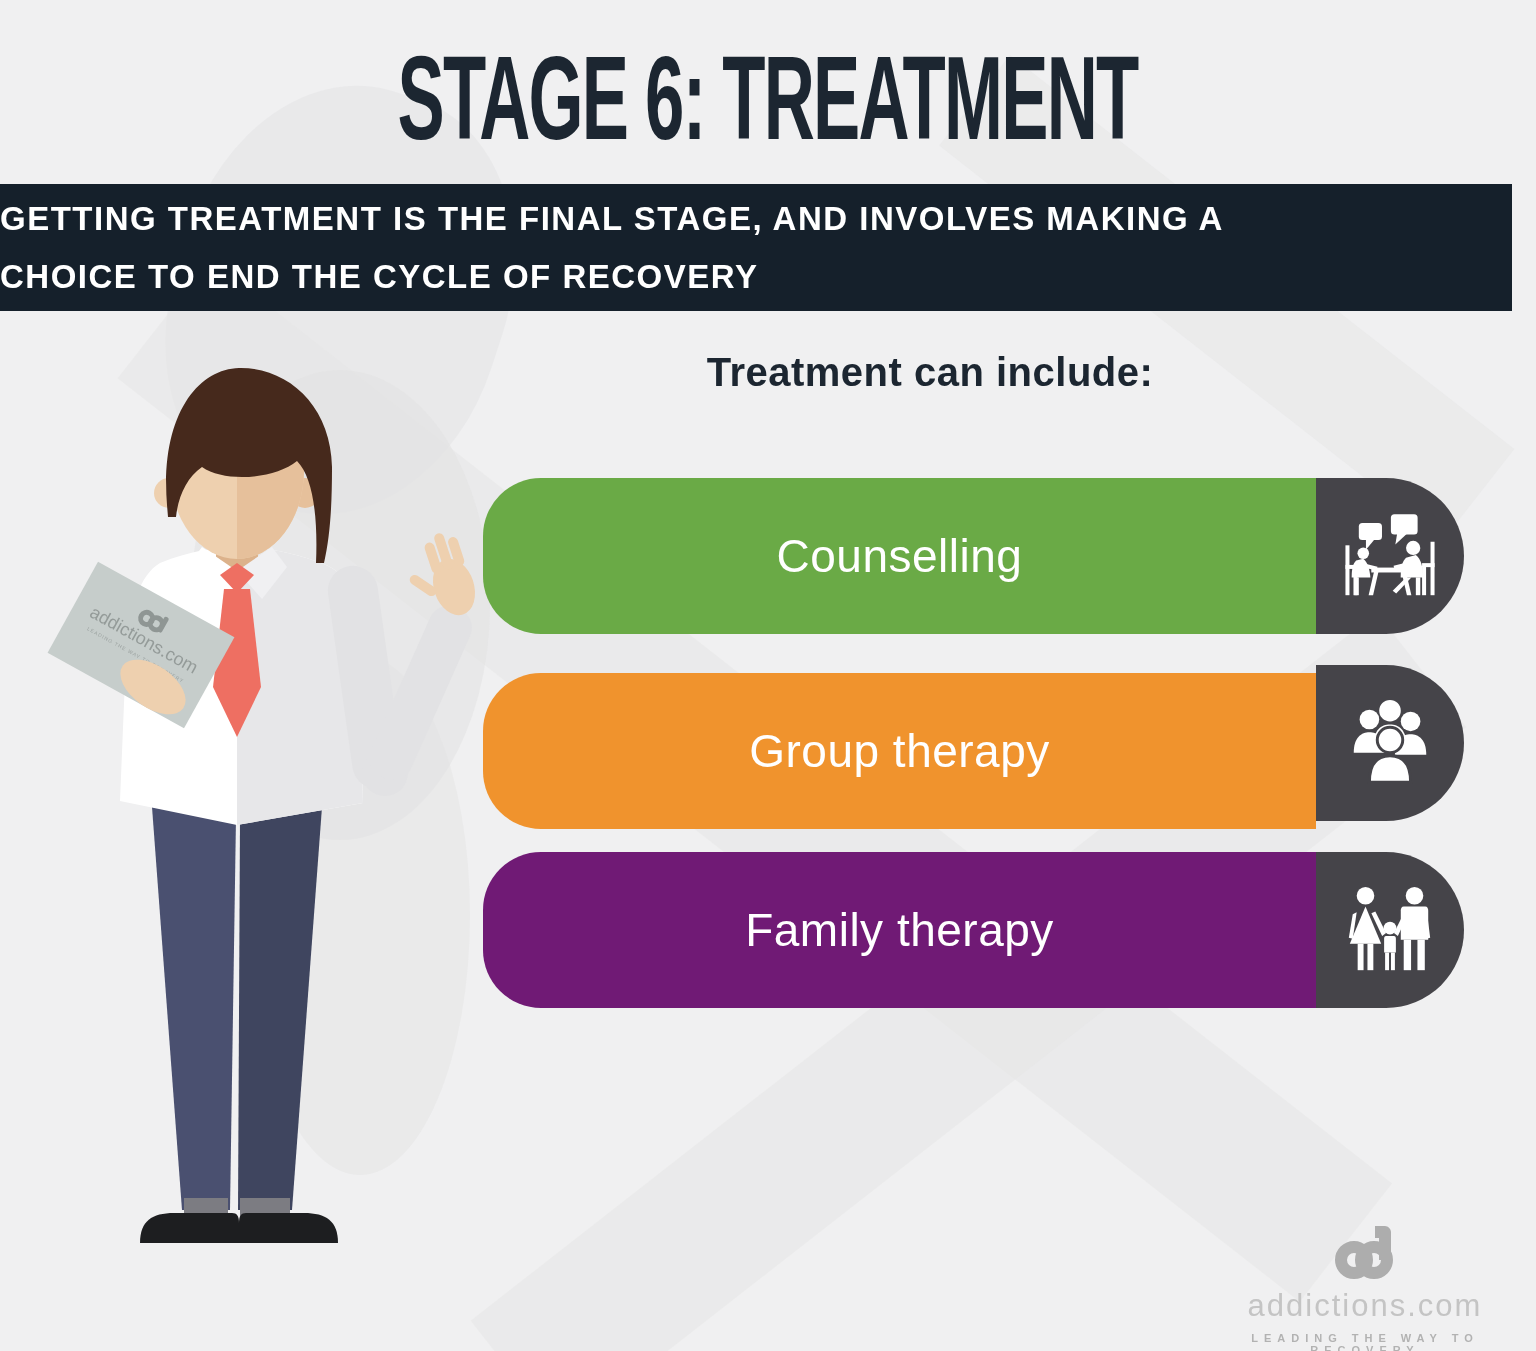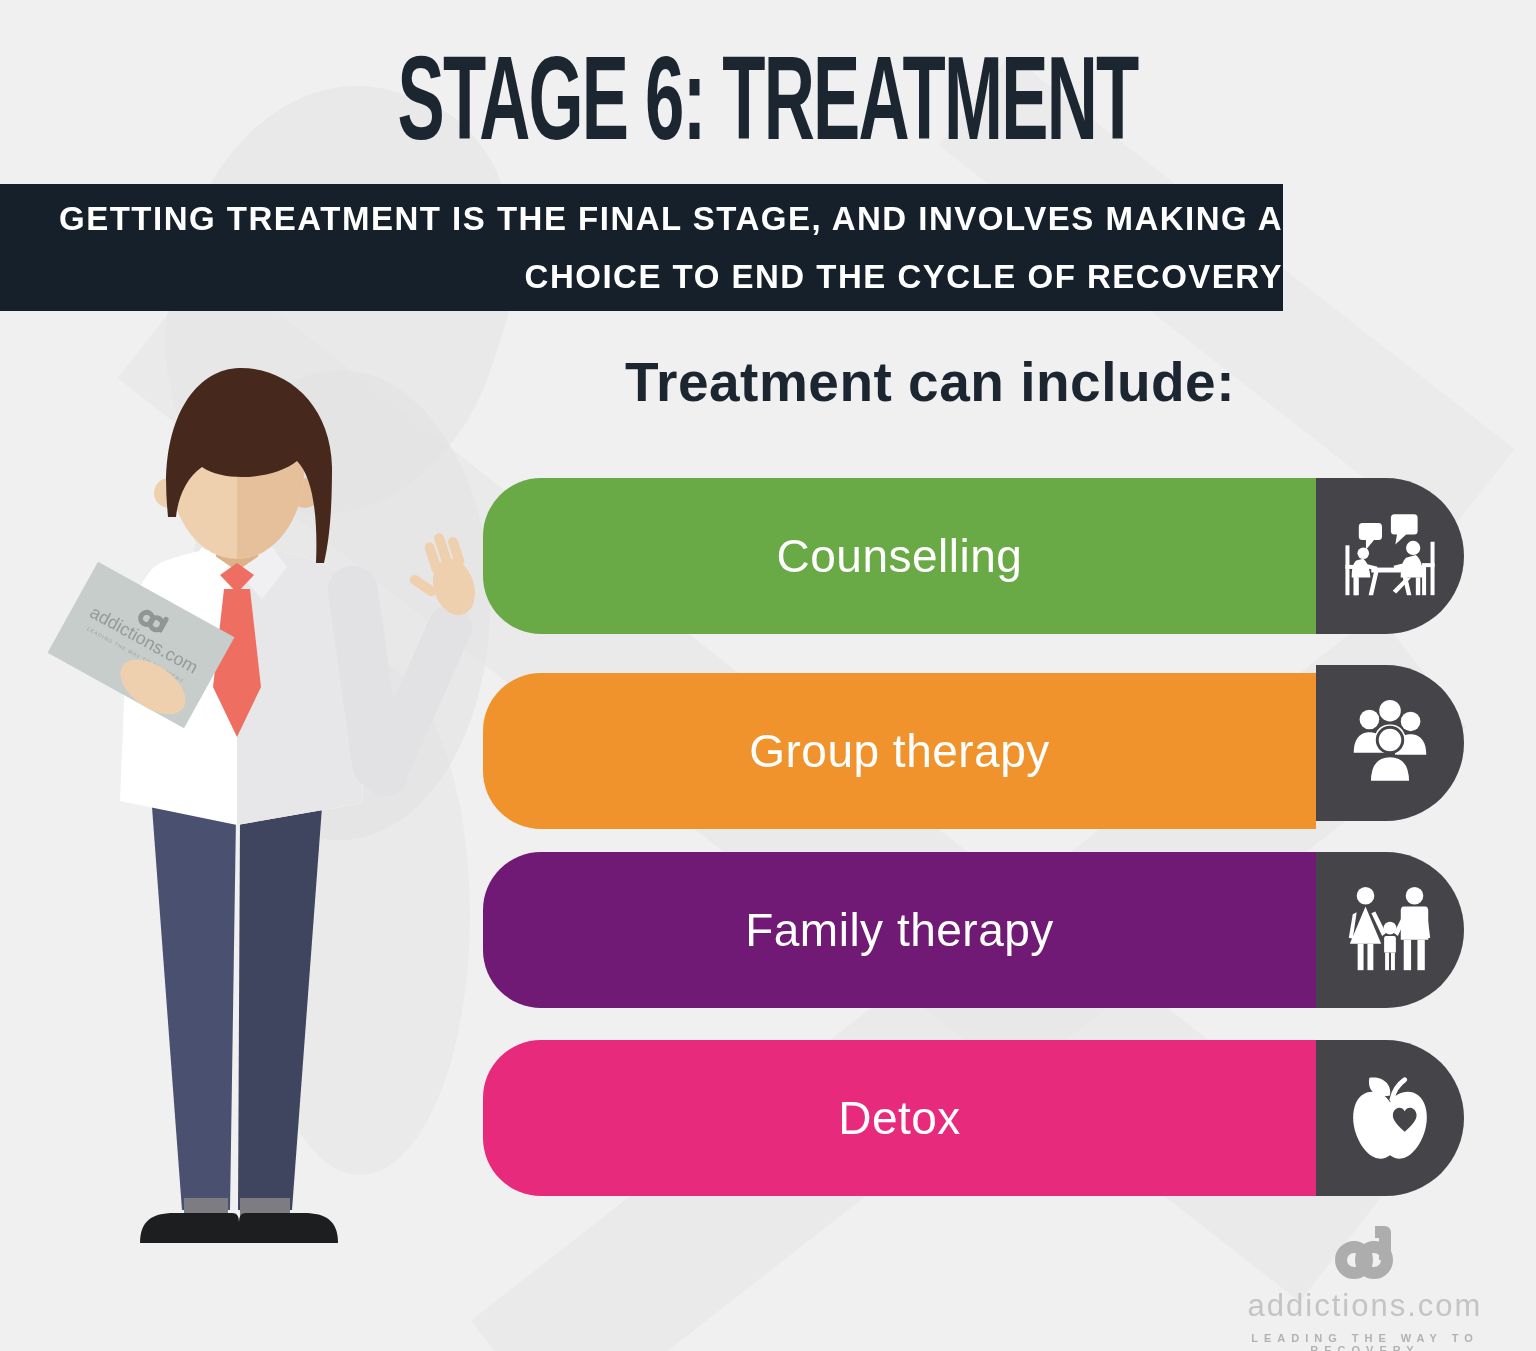--- a/index.html
+++ b/index.html
@@ -18,32 +18,32 @@
 
   
   .title {
     position:absolute; left:0; top:38px; width:100%; text-align:center;
     color:#1c2631; font-weight:700; font-size:118px; line-height:120px;
   }
   .title span { display:inline-block; transform:scaleX(.60); letter-spacing:-3px; white-space:nowrap; }
 
   
   .banner {
-    position:absolute; left:0; top:184px; width:1283px; height:127px;
-    background:#15202b; display:flex; flex-direction:column; justify-content:center; align-items:flex-end;
+    position:absolute; left:0; top:184px; width:1512px; height:127px;
+    background:#15202b; display:flex; flex-direction:column; justify-content:center; align-items:flex-start;
   }
   .banner span {
     display:block; color:#ffffff; font-weight:700; font-size:33px;
     letter-spacing:1.5px; line-height:58px; text-align:center;
   }
 
   
   .subtitle {
     position:absolute; left:440px; top:350px; width:980px; text-align:center;
-    color:#1c2631; font-weight:700; font-size:55px; letter-spacing:.5px;
+    color:#1c2631; font-weight:700; font-size:40px; letter-spacing:.5px;
   }
 
   
   .row { position:absolute; left:483px; width:981px; height:156px; }
   .row .bar {
     position:absolute; left:0; top:0; width:833px; height:156px;
     border-radius:58px 0 0 58px;
     display:flex; align-items:center; justify-content:center;
   }
   .row .bar .label {
@@ -221,32 +221,20 @@
         <polygon points="84,32 88,34 91,58 87,59"></polygon>
         <polygon points="69,33 65,31 54,53 58,56"></polygon>
         <circle cx="50" cy="48" r="6.5"></circle>
         <path d="M46,56 L54,56 C55.5,56 56,57 56,59 L56,73 L44,73 L44,59 C44,57 44.5,56 46,56 Z"></path>
         <rect x="45" y="73" width="4" height="18"></rect>
         <rect x="51" y="73" width="4" height="18"></rect>
       </svg>
     </div>
   </div>
 
-  <div class="row row-4">
-    <div class="bar" style="background: rgb(231, 42, 124);">
-      <span class="label">Detox</span>
-    </div>
-    <div class="cap" style="background: rgb(69, 68, 73);">
-      <svg viewBox="0 0 100 100">
-        <path fill="#ffffff" fill-rule="evenodd" d="M50,34 C42,20 20,18 14,38 C8,58 20,84 34,90 C40,93 46,91 50,88 C54,91 60,93 66,90 C80,84 92,58 86,38 C80,18 58,20 50,34 Z M65,43 C62,37 54,39 53,46 C52,52 58,58 65,64 C72,58 78,52 77,46 C76,39 68,37 65,43 Z"></path>
-        <path d="M52,31 C54,22 58,16 65,11" fill="none" stroke="#ffffff" stroke-width="5" stroke-linecap="round"></path>
-        <path d="M50,27 C37,30 26,23 29,9 C42,7 52,15 50,27 Z" fill="#ffffff"></path>
-      </svg>
-    </div>
-  </div>
 
   <div class="footer-logo">
     <svg class="glyph" viewBox="0 0 64 58">
       <circle cx="21" cy="36" r="13" fill="none" stroke="#adadad" stroke-width="12"></circle>
       <circle cx="41" cy="36" r="13" fill="none" stroke="#adadad" stroke-width="12"></circle>
       <path d="M42,2 L52,2 C55,2 58,5 58,8 L58,36 L46,36 L46,14 L42,14 Z" fill="#adadad"></path>
     </svg>
     <div class="footer-brand">addictions.com</div>
     <div class="footer-tagline">LEADING THE WAY TO RECOVERY</div>
   </div>

